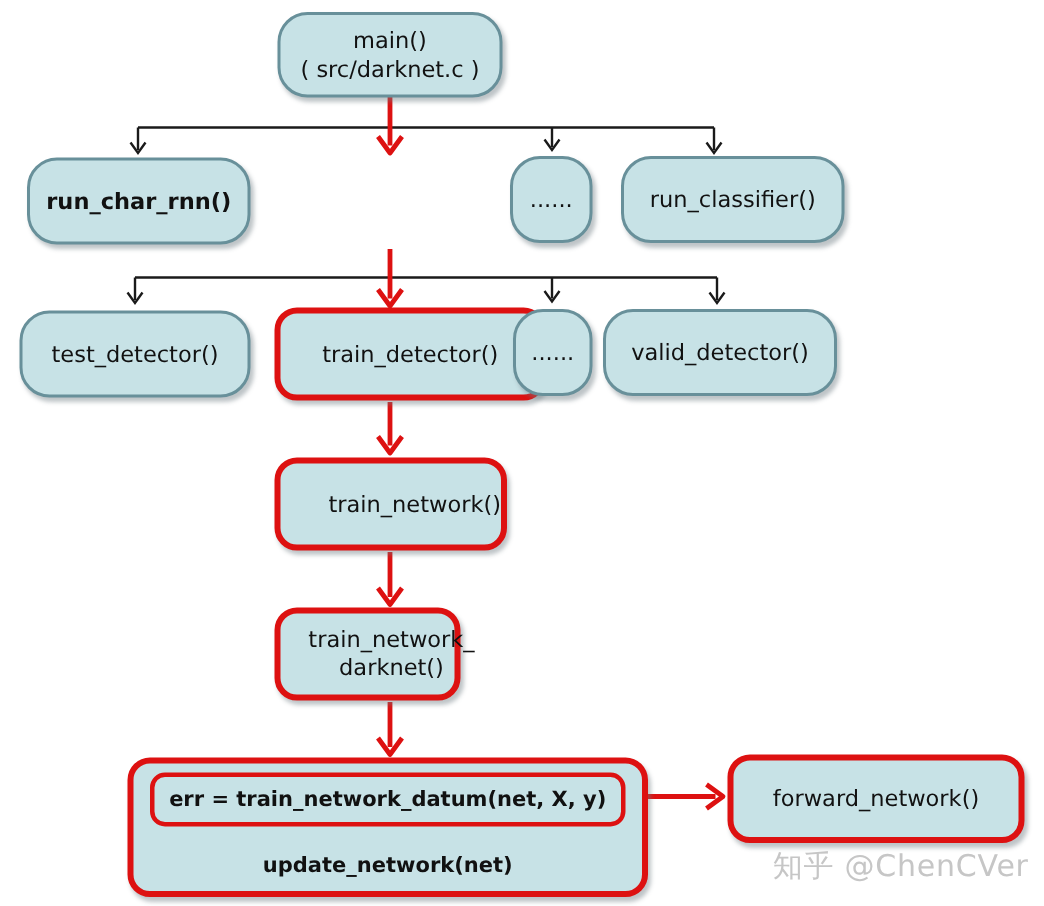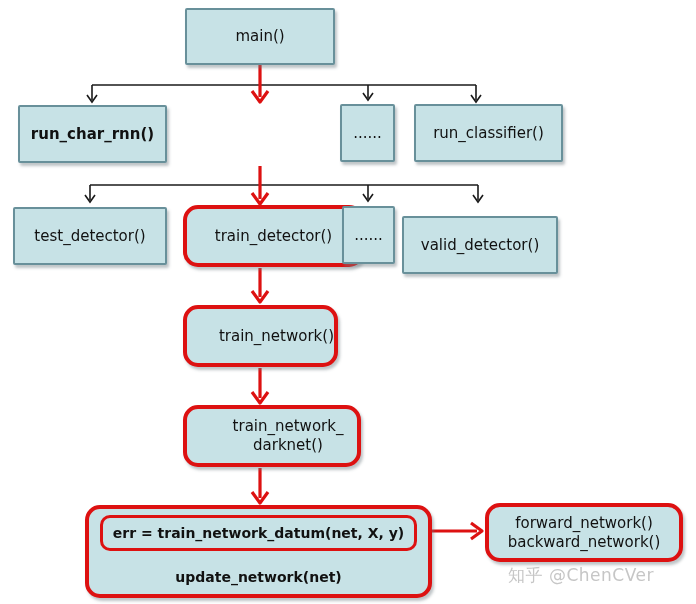--- a/index.html
+++ b/index.html
@@ -16,21 +16,21 @@
     left: 0; top: 0;
     width: 696px; height: 604px;
     z-index: 1;
   }
   .node {
     position: absolute;
     box-sizing: border-box;
     z-index: 2;
     background: #c7e2e6;
     border: 2px solid #68909a;
-    border-radius: 2px;
+    border-radius: 20px;
     box-shadow: 2px 3px 3px rgba(110,125,130,0.45);
     display: flex;
     flex-direction: column;
     align-items: center;
     justify-content: center;
     text-align: center;
     color: #111111;
     font-size: 15px;
     line-height: 19px;
     white-space: nowrap;
@@ -41,44 +41,44 @@
   }
   
   #n-main            { left:185px; top:8px;   width:150px; height:57px; }
   #n-run-char-rnn    { left:18px;  top:105px; width:149px; height:58px;font-weight:bold; }
   #n-run-detector    { left:185px; top:102px; width:152px; height:63px; }
   #n-dots-row2       { left:340px; top:104px; width:55px;  height:58px; }
   #n-run-classifier  { left:402px; top:104px; width:149px; height:58px;margin-left:12px; }
   #n-test-detector   { left:13px;  top:207px; width:154px; height:58px; }
   #n-train-detector  { left:183px; top:205px; width:181px; height:62px; }
   #n-dots-row3       { left:342px; top:206px; width:53px;  height:58px; }
-  #n-valid-detector  { left:402px; top:216px; width:156px; height:58px; }
+  #n-valid-detector  { left:402px; top:206px; width:156px; height:58px; }
   #n-train-network   { left:183px; top:305px; width:155px; height:62px;align-items:flex-end; }
-  #n-train-network-waitkey { left:183px; top:405px; width:178px; height:62px;padding-left:32px; }
+  #n-train-network-waitkey { left:183px; top:405px; width:124px; height:62px;padding-left:32px; }
   #n-train-loop      { left:85px;  top:505px; width:347px; height:93px;
                        justify-content:flex-start; }
   #n-err-datum       { position:absolute; left:11px; top:6px; width:317px; height:36px;
                        box-sizing:border-box;
                        background:transparent;
                        border:3px solid #dd1111; border-radius:10px;
                        display:flex; align-items:center; justify-content:center;
                        font-weight:bold; font-size:14px; white-space:nowrap; }
   #n-update-network  { position:absolute; left:0; top:48px; width:100%; height:40px;
                        display:flex; align-items:center; justify-content:center;
                        font-weight:bold; font-size:14px; }
   #n-forward-backward { left:485px; top:503px; width:198px; height:59px; }
   .watermark {
     position: absolute;
     left: 508px; top: 564px;
     width: 185px;
     z-index: 3;
     color: #c6c6c6;
-    font-size: 17px;
+    font-size: 20px;
     letter-spacing: 0.5px;
-    text-align: left;
+    text-align: center;
     white-space: nowrap;
   }
 </style>
 </head>
 <body>
 
 <div class="canvas">
 
   <svg class="connectors" viewBox="0 0 696 604" xmlns="http://www.w3.org/2000/svg">
 
@@ -113,20 +113,21 @@
       <path d="M 252 392 L 260 403 L 268 392"></path>
       <path d="M 260 468 V 498"></path>
       <path d="M 252 492 L 260 503 L 268 492"></path>
       <path d="M 417 531 H 477"></path>
       <path d="M 471 523 L 482 531 L 471 539"></path>
     </g>
   </svg>
 
   <div class="node" id="n-main">
     <span>main()</span>
+    <span>( src/darknet.c )</span>
   </div>
 
   <div class="node" id="n-run-char-rnn">
     <span>run_char_rnn()</span>
   </div>
 
 
   <div class="node" id="n-dots-row2">
     <span>......</span>
   </div>
@@ -164,18 +165,17 @@
     <div id="n-err-datum">
       <span>err = train_network_datum(net, X, y)</span>
     </div>
     <div id="n-update-network">
       <span>update_network(net)</span>
     </div>
   </div>
 
   <div class="node hl" id="n-forward-backward">
     <span>forward_network()</span>
-    <span>backward_network()</span>
   </div>
 
   <div class="watermark">知乎 @ChenCVer</div>
 
 </div>
 
 </body></html>

